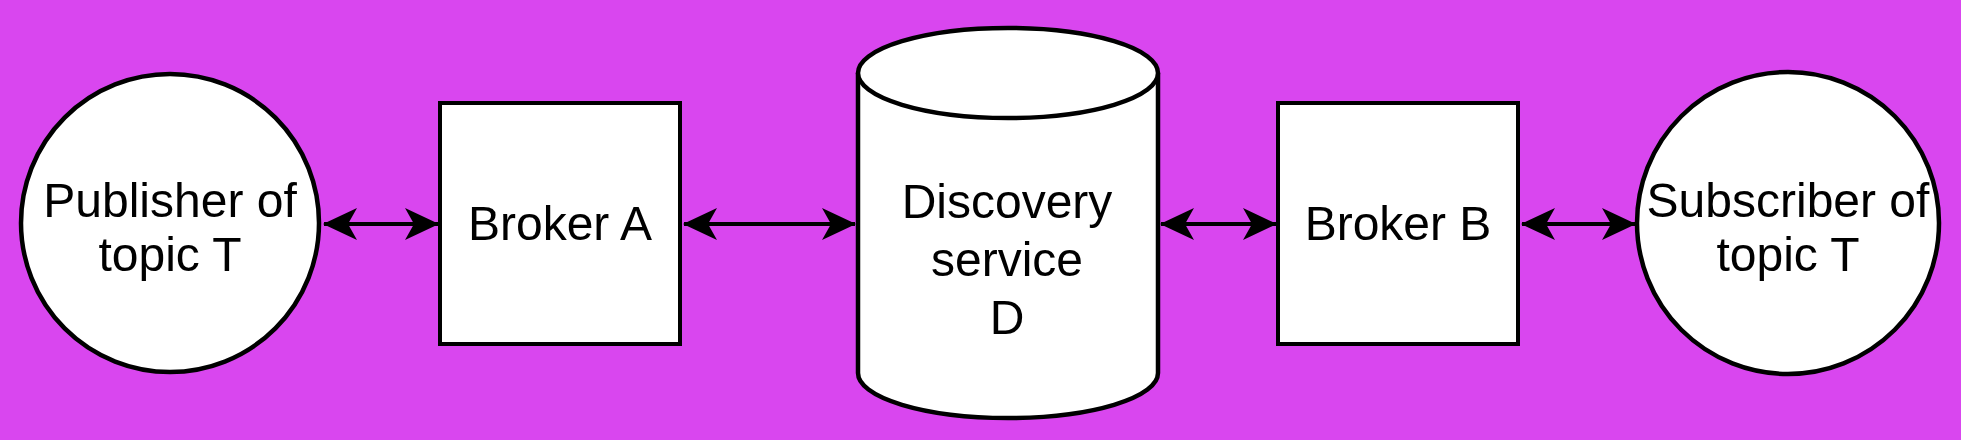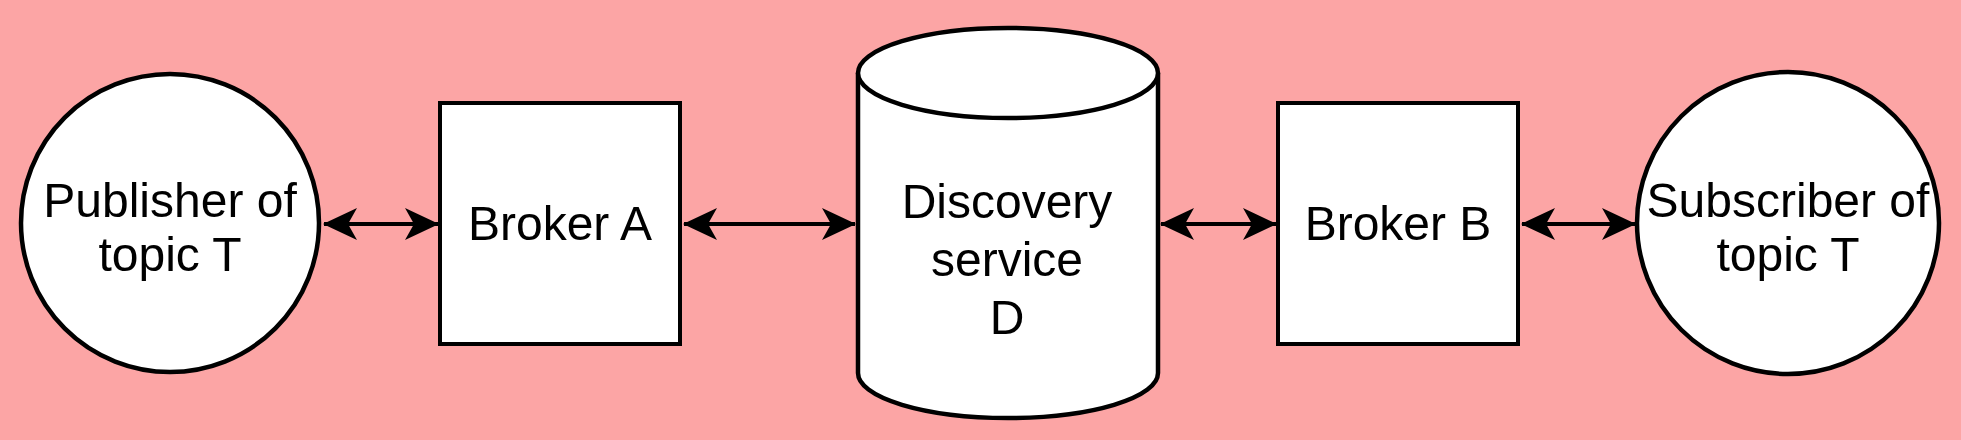--- a/index.html
+++ b/index.html
@@ -4,21 +4,21 @@
 <style>
   html, body {
     margin: 0;
     padding: 0;
     background: #ffffff;
   }
   .canvas {
     position: relative;
     width: 1961px;
     height: 440px;
-    background: #fca5a5;
+    background: #d946ef;
     overflow: hidden;
   }
   svg {
     display: block;
   }
   .node-label {
     font-family: "Liberation Sans", "DejaVu Sans", sans-serif;
     font-size: 48px;
     fill: #000000;
   }

